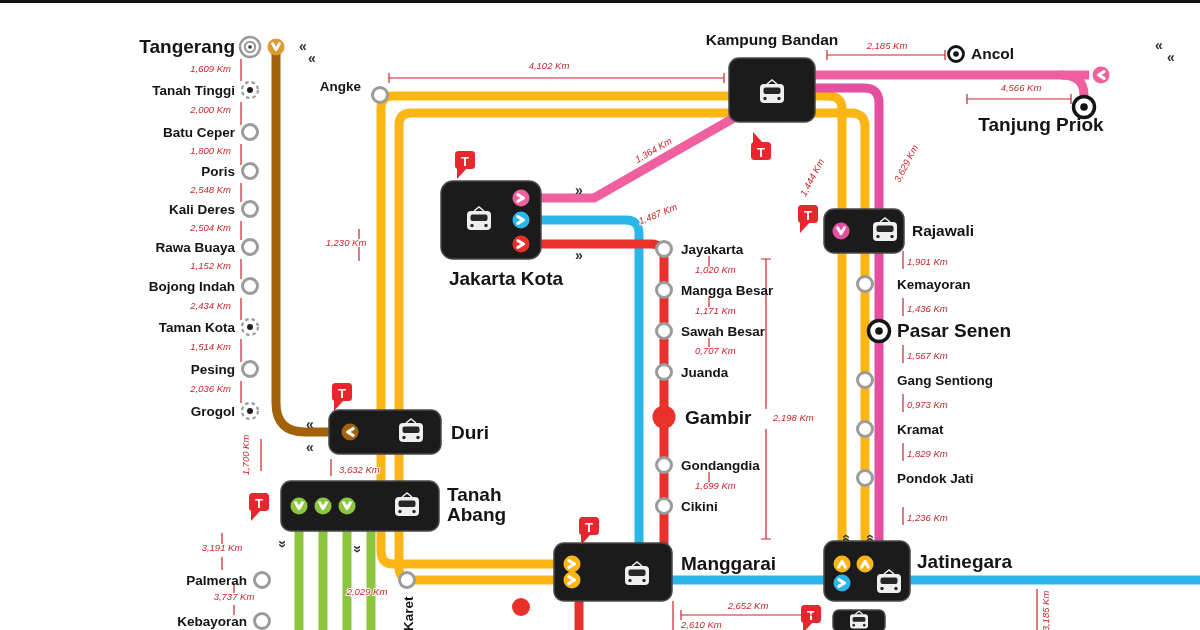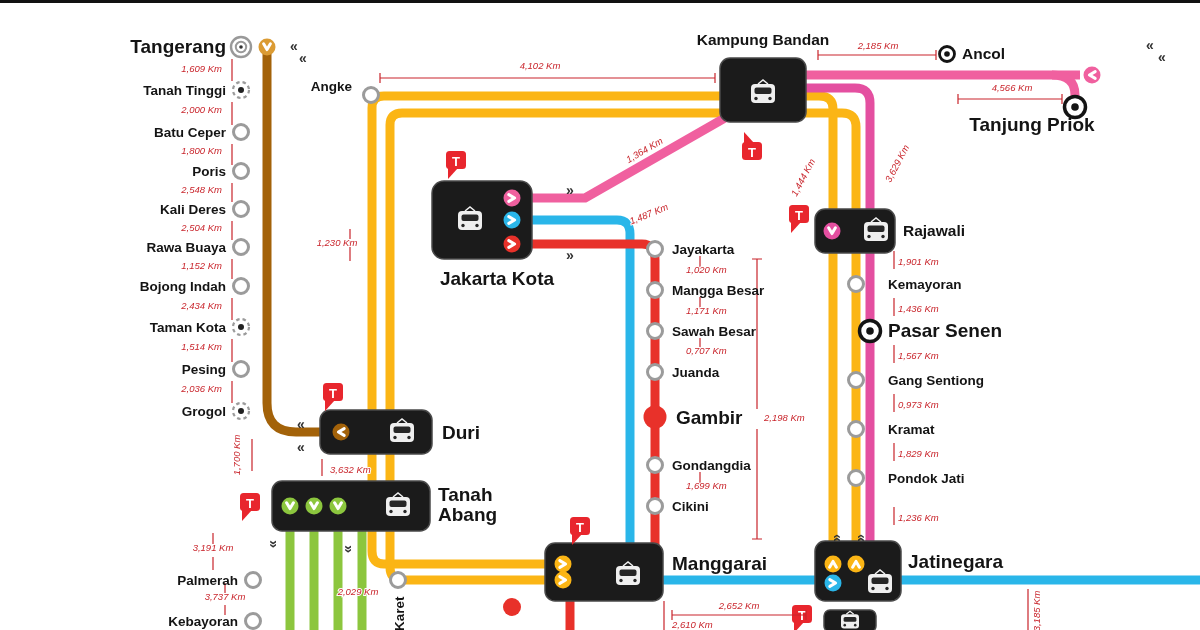--- a/index.html
+++ b/index.html
@@ -1,17 +1,17 @@
 <!DOCTYPE html>
 <html><head>
 <meta charset="utf-8">
 <style>
   html,body{margin:0;padding:0;background:#ffffff;}
   .stage{position:relative;width:1200px;height:630px;background:#ffffff;overflow:hidden;
-         border-top:3px solid #111;box-sizing:border-box;}
+         border-top:3px solid #111;box-sizing:border-box;padding-left:9px;}
   svg{display:block;}
   text{font-family:"Liberation Sans",sans-serif;}
   .hub{font-size:19px;font-weight:700;fill:#141414;}
   .md{font-size:15.5px;font-weight:700;fill:#141414;}
   .reg{font-size:13.5px;font-weight:700;fill:#141414;}
   .dist{font-size:9.5px;font-style:italic;fill:#C9252C;paint-order:stroke;stroke:#fff;stroke-width:2px;}
   .chevmark{font-size:14px;font-weight:700;fill:#333;}
   .box{fill:#1B1B1B;stroke:#4A4A4A;stroke-width:1.5;}
   .bracket{stroke:#C9252C;stroke-width:1.2;fill:none;}
   .rail{fill:none;}

